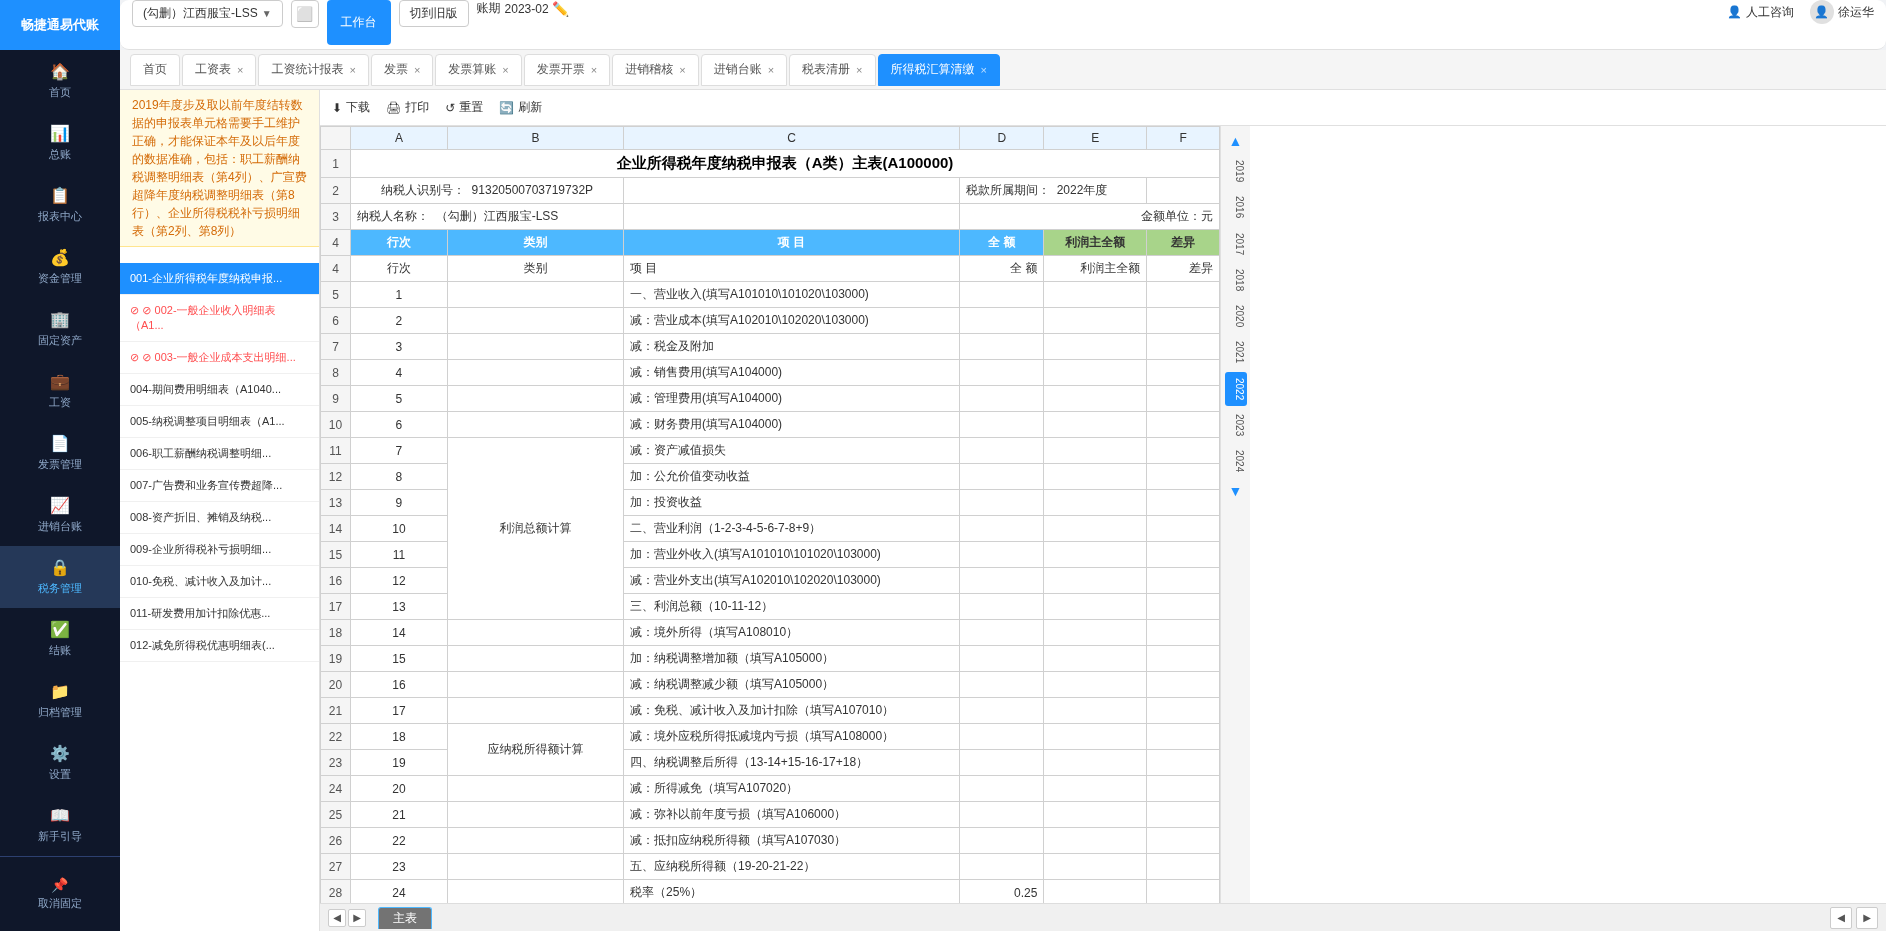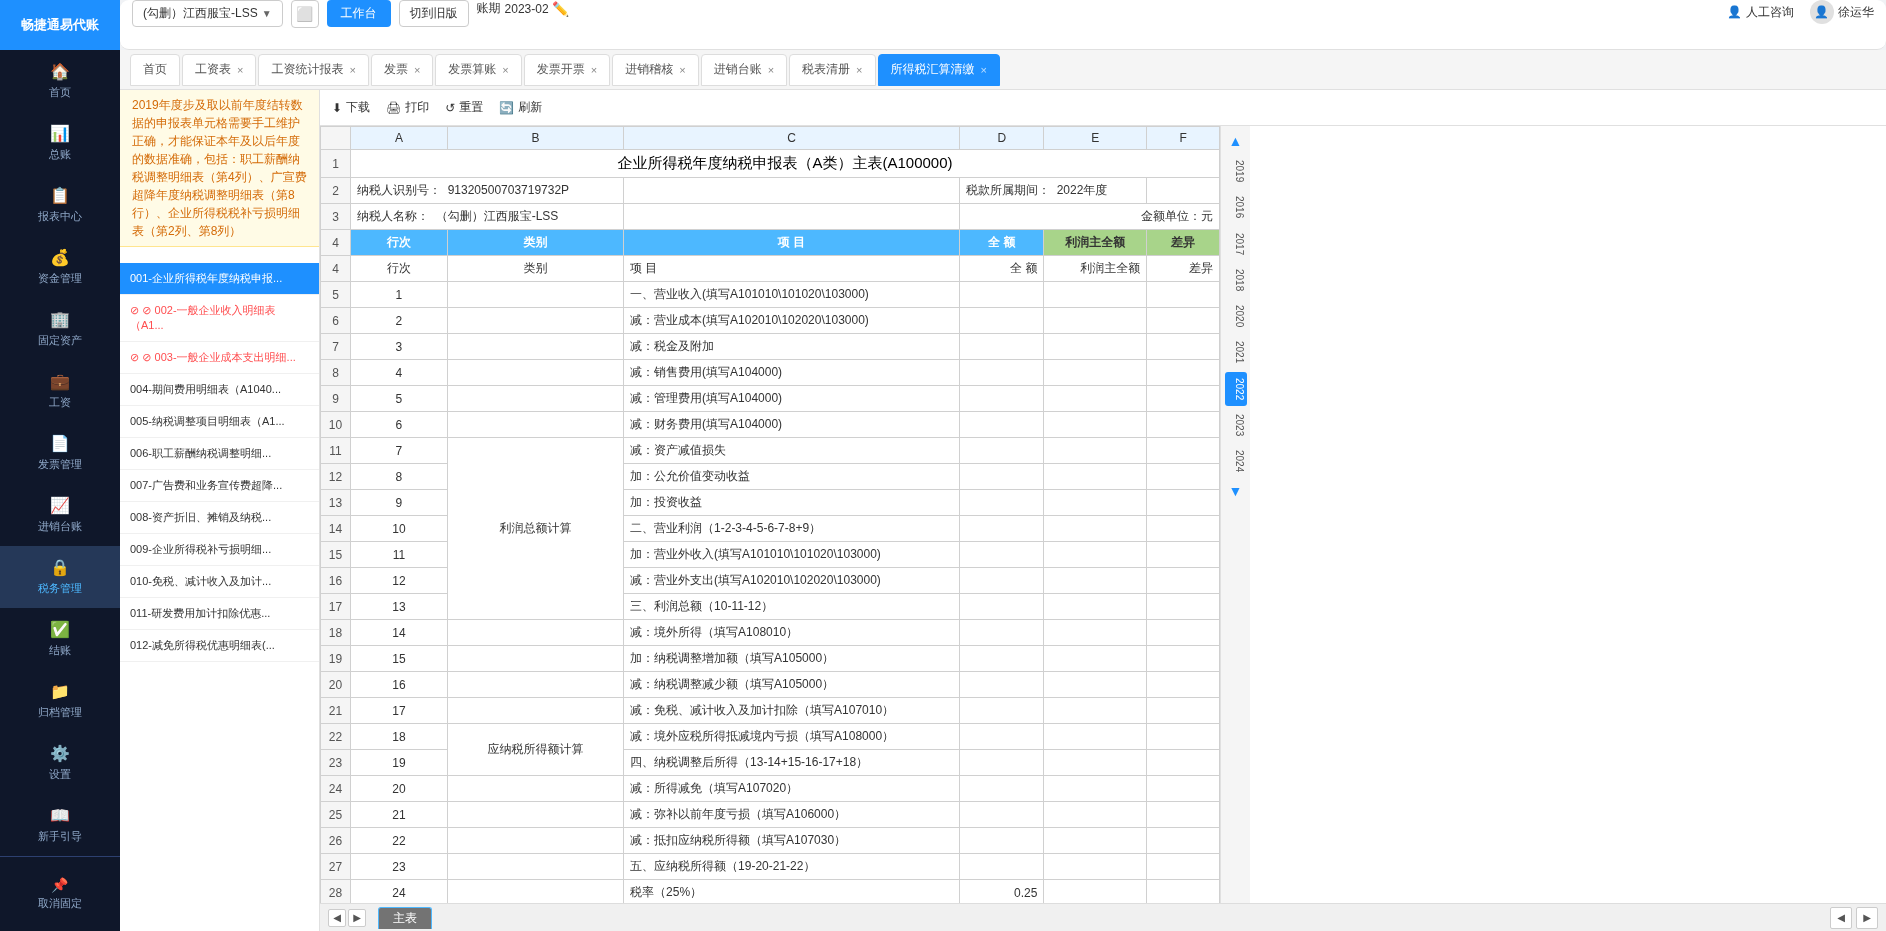--- a/index.html
+++ b/index.html
@@ -20,21 +20,21 @@
     .sidebar-footer-item .icon { font-size: 14px; }
 
     
     .main-content { flex: 1; display: flex; flex-direction: column; overflow: hidden; }
     
     
     .topbar { height: 50px; background: white; display: flex; align-items: flex-start; padding: 0 12px; border-bottom: 1px solid #e0e0e0; gap: 8px; border-radius: 9px; }
     .topbar-company { display: flex; align-items: center; gap: 4px; border: 1px solid #ccc; border-radius: 4px; padding: 4px 10px; font-size: 12px; color: #333; cursor: pointer; }
     .topbar-company .arrow { color: #666; font-size: 10px; }
     .topbar-icon-btn { width: 28px; height: 28px; border: 1px solid #ccc; border-radius: 4px; display: flex; align-items: center; justify-content: center; cursor: pointer; color: #555; font-size: 14px; }
-    .topbar-workbench { background: #1e90ff; color: white; border: none; border-radius: 4px; padding: 5px 14px; font-size: 12px; cursor: pointer; }
+    .topbar-workbench { background: #1e90ff; color: white; border: none; border-radius: 4px; padding: 14px 14px; font-size: 12px; cursor: pointer; }
     .topbar-btn { border: 1px solid #ccc; background: white; border-radius: 4px; padding: 4px 10px; font-size: 12px; cursor: pointer; color: #333; }
     .topbar-period { display: flex; align-items: center; gap: 4px; font-size: 12px; color: #333; }
     .topbar-period .period-icon { color: #1e90ff; font-size: 14px; cursor: pointer; }
     .topbar-right { margin-left: auto; display: flex; align-items: center; gap: 16px; }
     .topbar-user { display: flex; align-items: center; gap: 4px; font-size: 12px; color: #333; cursor: pointer; }
     .topbar-user .avatar { width: 24px; height: 24px; border-radius: 50%; background: #e0e0e0; display: flex; align-items: center; justify-content: center; font-size: 12px; }
 
     
     .tabbar { height: 40px; background: #f5f5f5; display: flex; align-items: center; padding: 0 10px; border-bottom: 1px solid #e0e0e0; gap: 2px; overflow-x: auto; }
     .tabbar::-webkit-scrollbar { height: 3px; }
@@ -292,25 +292,25 @@
                   <th class="col-header" style="min-width:260px;">C</th>
                   <th class="col-header">D</th>
                   <th class="col-header">E</th>
                   <th class="col-header">F</th>
                 </tr>
               </thead>
               <tbody id="sheet-body">
 
               <tr>
                     <td class="row-num">1</td>
-                    <td colspan="6" class="title-row" style="text-align:center;font-size:15px;font-weight:normal;">企业所得税年度纳税申报表（A类）主表(A100000)</td>
+                    <td colspan="6" class="title-row" style="text-align:center;font-size:15px;font-weight:bold;">企业所得税年度纳税申报表（A类）主表(A100000)</td>
                   </tr>
                   <tr>
                     <td class="row-num">2</td>
-  <td colspan="2" style="color:#333;">纳税人识别号：&nbsp;&nbsp;91320500703719732P</td>
+  <td colspan="2" style="color:#333;text-align:center;">纳税人识别号：&nbsp;&nbsp;91320500703719732P</td>
   <td></td>
   <td colspan="2" style="color:#333;">税款所属期间：&nbsp;&nbsp;2022年度</td>
   <td></td>
                   </tr>
                   <tr>
                     <td class="row-num">3</td>
   <td colspan="2" style="color:#333;">纳税人名称：&nbsp;&nbsp;（勾删）江西服宝-LSS</td>
   <td></td>
   <td colspan="3" style="text-align:right;color:#333;">金额单位：元</td>
                   </tr>

